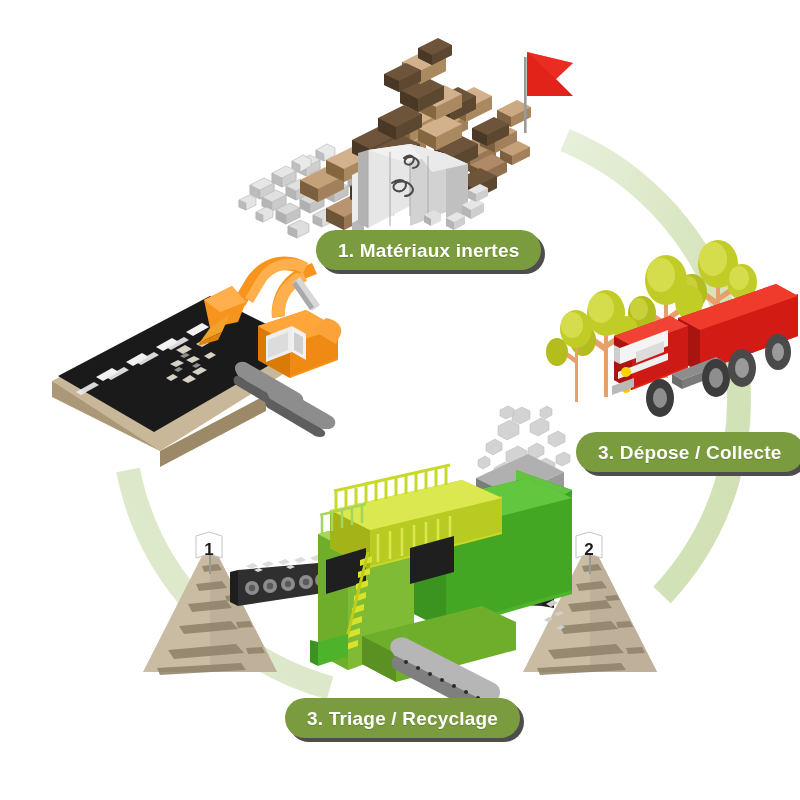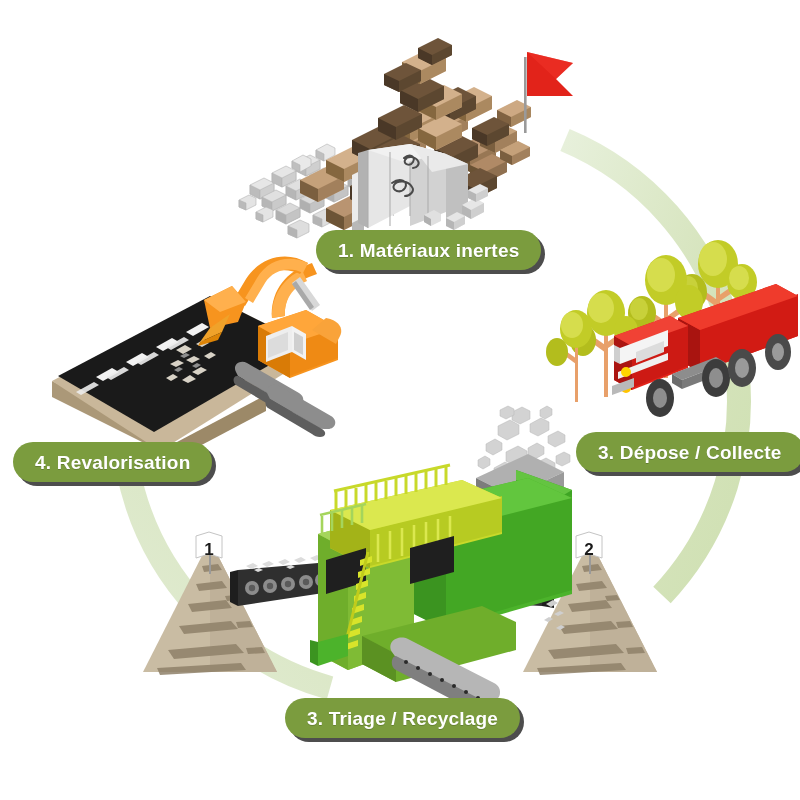--- a/index.html
+++ b/index.html
@@ -804,17 +804,14 @@
 
   <div class="pill" id="pill-1">
     <span class="pill-text">1. Matériaux inertes</span>
   </div>
   <div class="pill" id="pill-2">
     <span class="pill-text">3. Dépose / Collecte</span>
   </div>
   <div class="pill" id="pill-3">
     <span class="pill-text">3. Triage / Recyclage</span>
   </div>
-  <div class="pill" id="pill-4">
-    <span class="pill-text">4. Revalorisation</span>
-  </div>
 
 </div>
 
 </body></html>

